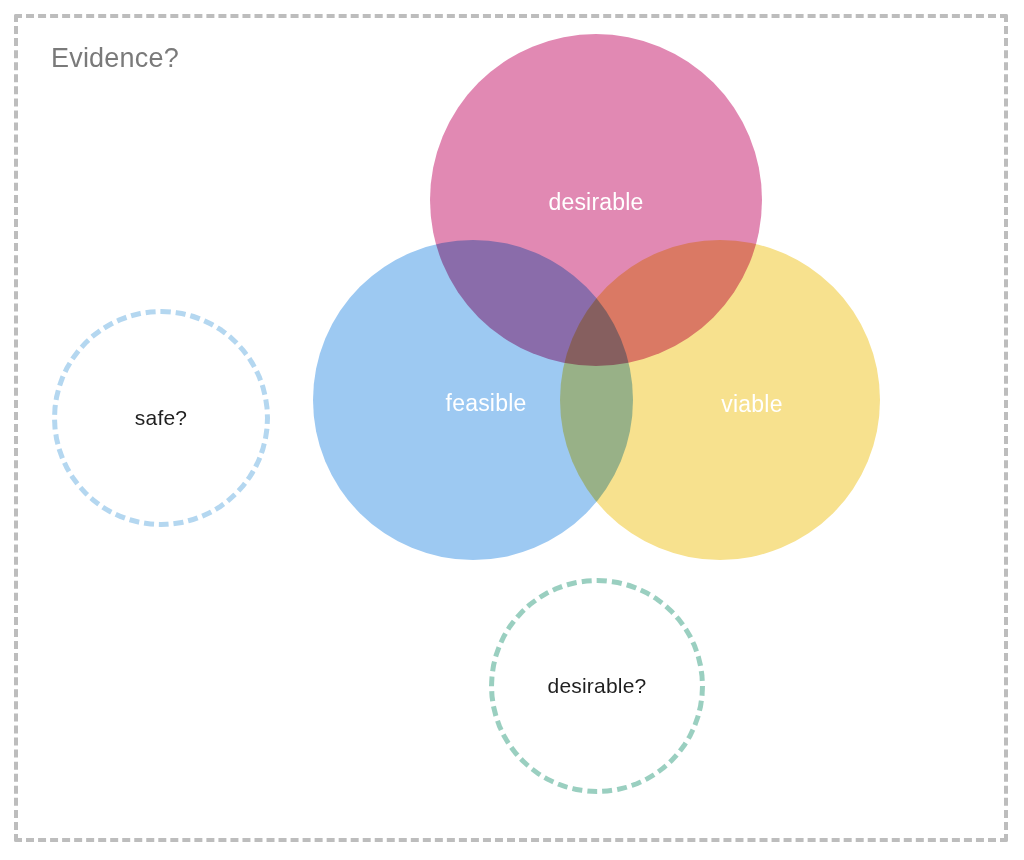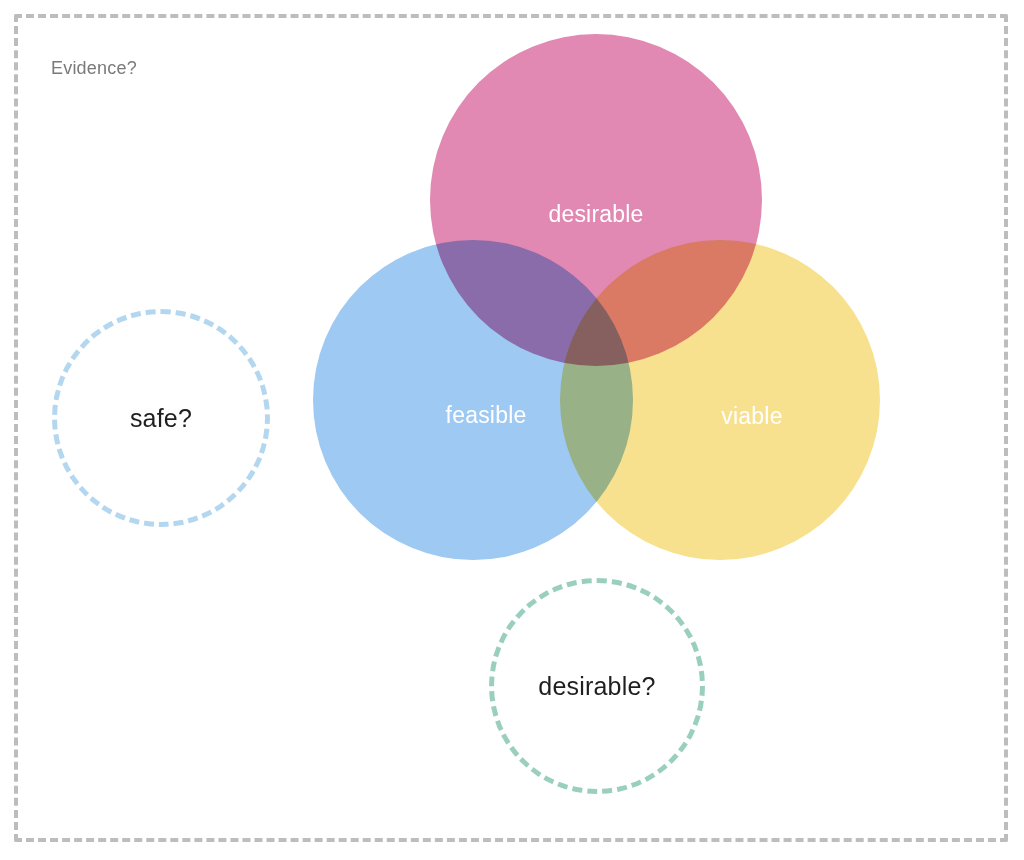--- a/index.html
+++ b/index.html
@@ -29,22 +29,22 @@
     width: 994px;
     height: 828px;
     box-sizing: border-box;
     border: 4px dashed #bdbdbd;
     border-radius: 2px;
   }
 
   .frame-title {
     position: absolute;
     left: 51px;
-    top: 58px;
-    font-size: 18px;
+    top: 43px;
+    font-size: 27px;
     color: #7a7a7a;
     letter-spacing: 0.2px;
     white-space: nowrap;
   }
 
   
   .venn {
     position: absolute;
     left: 0;
     top: 0;
@@ -81,39 +81,38 @@
   }
 
   .venn-label {
     position: absolute;
     color: #ffffff;
     font-size: 23px;
     letter-spacing: 0.2px;
     white-space: nowrap;
     transform: translate(-50%, -50%);
     text-align: center;
-    margin-top: 12px;
   }
 
   .label-desirable { left: 596px; top: 202px; }
   .label-feasible  { left: 486px; top: 403px; }
   .label-viable    { left: 752px; top: 404px; }
 
   
   .q-circle {
     position: absolute;
     box-sizing: border-box;
     border-radius: 50%;
     display: flex;
     align-items: center;
     justify-content: center;
   }
 
   .q-circle .q-label {
-    font-size: 25px;
+    font-size: 21px;
     color: #1f1f1f;
     letter-spacing: 0.2px;
     white-space: nowrap;
   }
 
   .q-safe {
     left: 52px;
     top: 309px;
     width: 218px;
     height: 218px;

